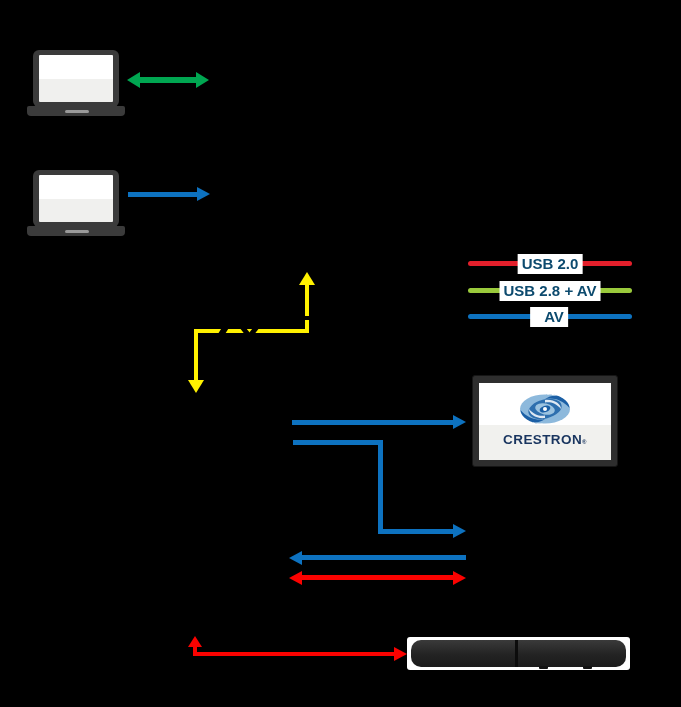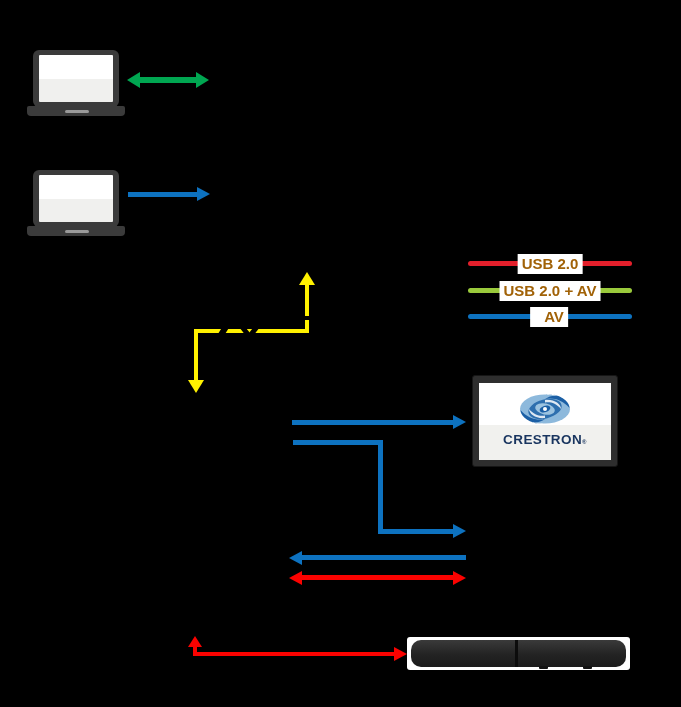--- a/index.html
+++ b/index.html
@@ -20,21 +20,21 @@
   .ah-r{border-width:7px 0 7px 13px;}
   .ah-l{border-width:7px 13px 7px 0;}
   .ah-u{border-width:0 8px 13px 8px;}
   .ah-d{border-width:13px 8px 0 8px;}
   .ah-r.big{border-width:8px 0 8px 13px;}
   .ah-l.big{border-width:8px 13px 8px 0;}
   .mark{position:absolute;background:#000;}
 
   
   .legend-line{position:absolute;left:468px;width:164px;height:5px;border-radius:3px;}
-  .legend-label{position:absolute;transform:translateX(-50%);background:#fff;color:#a16207;
+  .legend-label{position:absolute;transform:translateX(-50%);background:#fff;color:#0c4a6e;
                 font-weight:bold;font-size:15px;line-height:20px;padding:0 4px;white-space:nowrap;}
 
   
   .display{position:absolute;left:472px;top:375px;width:146px;height:92px;background:#2e2e2e;
            border:1px solid #161616;border-radius:3px;box-sizing:border-box;}
   .display .screen{position:absolute;left:6px;top:7px;width:132px;height:77px;
                    background:linear-gradient(#ffffff 0 55%,#f1f1ee 55% 100%);}
   .display .logo{position:absolute;left:50%;top:10px;transform:translateX(-50%);}
   .display .wordmark{position:absolute;left:0;right:0;top:49px;text-align:center;
                      color:#19355f;font-weight:bold;font-size:13.5px;letter-spacing:.4px;}
@@ -87,21 +87,21 @@
     <div class="mark" style="left:221px;top:323px;width:6px;height:14px;transform:rotate(32deg);"></div>
     <div class="mark" style="left:242px;top:323px;width:5px;height:14px;transform:rotate(-38deg);"></div>
     <div class="mark" style="left:252px;top:323px;width:5px;height:14px;transform:rotate(38deg);"></div>
   </div>
 
   <div>
     <div class="legend-line" style="top: 261px; background: rgb(227, 31, 43);"></div>
     <div class="legend-label" style="left:550px;top:254px;">USB 2.0</div>
 
     <div class="legend-line" style="top: 288px; background: rgb(154, 202, 60);"></div>
-    <div class="legend-label" style="left:550px;top:281px;">USB 2.0 + AV</div>
+    <div class="legend-label" style="left:550px;top:281px;">USB 2.8 + AV</div>
 
     <div class="legend-line" style="top: 314px; background: rgb(13, 114, 192);"></div>
     <div class="legend-label" style="left:549px;top:307px;padding-left:14px;">AV</div>
   </div>
 
   <div class="display">
     <div class="screen">
       <div class="logo">
         <svg width="52" height="32" viewBox="0 0 104 64">
           <ellipse cx="52" cy="32" rx="50" ry="29" fill="#8db9dc"></ellipse>

